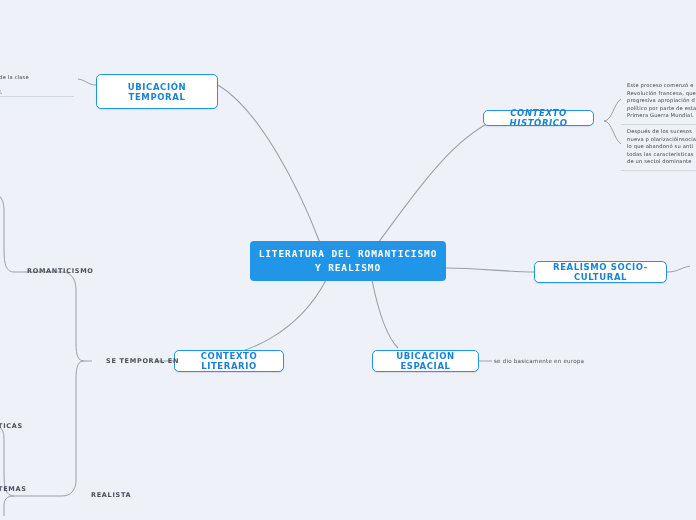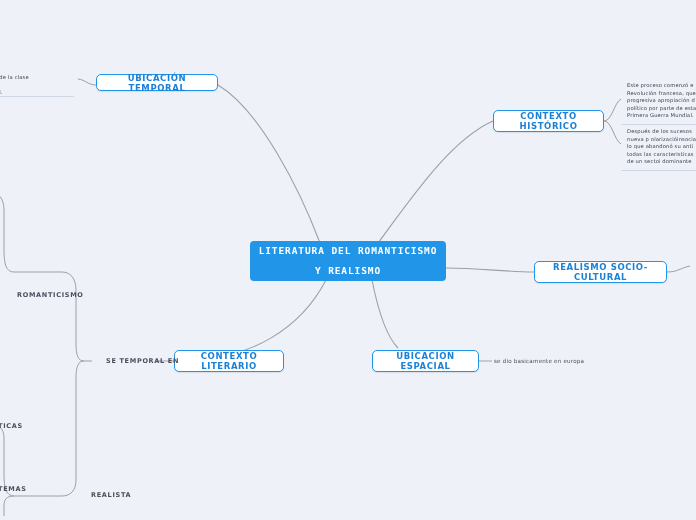--- a/index.html
+++ b/index.html
@@ -32,21 +32,21 @@
     text-align: center;
     border-radius: 5px;
     letter-spacing: 0.6px;
   }
   .node-root {
     background: #2196e8;
     color: #ffffff;
     font-family: "DejaVu Sans Mono", monospace;
     font-size: 9.5px;
     font-weight: bold;
-    line-height: 20px;
+    line-height: 14px;
     letter-spacing: 0.9px;
     border-radius: 4px;
     padding: 4px 8px;
   }
   .node-branch {
     background: #ffffff;
     color: #1a82d6;
     border: 1.6px solid #2196e8;
     font-size: 8.5px;
     font-weight: bold;
@@ -121,33 +121,33 @@
       <path d="M 14 496 C 6 496 4 488 4 474 L 4 438 C 4 428 -2 424 -10 424"></path>
       <path d="M 14 496 C 6 496 4 500 4 506 L 4 516"></path>
 
       <path d="M 0 428 L -12 428"></path>
       <path d="M 0 492 L -12 492"></path>
     </g>
   </svg>
 
   <div class="node node-root" style="left:250px; top:241px; width:196px; height:40px;">LITERATURA DEL ROMANTICISMO Y REALISMO</div>
 
-  <div class="node node-branch" style="left:96px; top:74px; width:122px; height:17px;">UBICACIÓN TEMPORAL</div>
+  <div class="node node-branch" style="left:96px; top:74px; width:122px; height:35px;">UBICACIÓN TEMPORAL</div>
 
-  <div class="node node-branch" style="left:493px; top:110px; width:111px; height:22px;">CONTEXTO HISTÓRICO</div>
+  <div class="node node-branch" style="left:483px; top:110px; width:111px; height:16px;font-style:italic;">CONTEXTO HISTÓRICO</div>
 
   <div class="node node-branch" style="left:534px; top:261px; width:133px; height:22px;">REALISMO SOCIO-CULTURAL</div>
 
   <div class="node node-branch" style="left:363px; top:350px; width:107px; height:22px;margin-left:9px;">UBICACION ESPACIAL</div>
 
   <div class="node node-branch" style="left:174px; top:350px; width:110px; height:22px;">CONTEXTO LITERARIO</div>
 
   <div class="leaf-label" style="left:106px; top:357px;">SE TEMPORAL EN</div>
 
-  <div class="leaf-label" style="left:17px; top:267px;margin-top:24px;">ROMANTICISMO</div>
+  <div class="leaf-label" style="left:27px; top:267px;">ROMANTICISMO</div>
 
   <div class="leaf-label" style="left:47px; top:491px;padding-left:44px;">REALISTA</div>
 
   <div class="leaf-label" style="left:-2px; top:422px;">TICAS</div>
 
   <div class="leaf-label" style="left:-2px; top:485px;">TEMAS</div>
 
   <div class="leaf-label" style="left:494px; top:358px; font-size:5.6px; font-weight:normal; letter-spacing:0.2px;">se dio basicamente en europa</div>
 
   <div class="note" style="left:-22px; top:74px; width:96px;">el siglo de la clase

